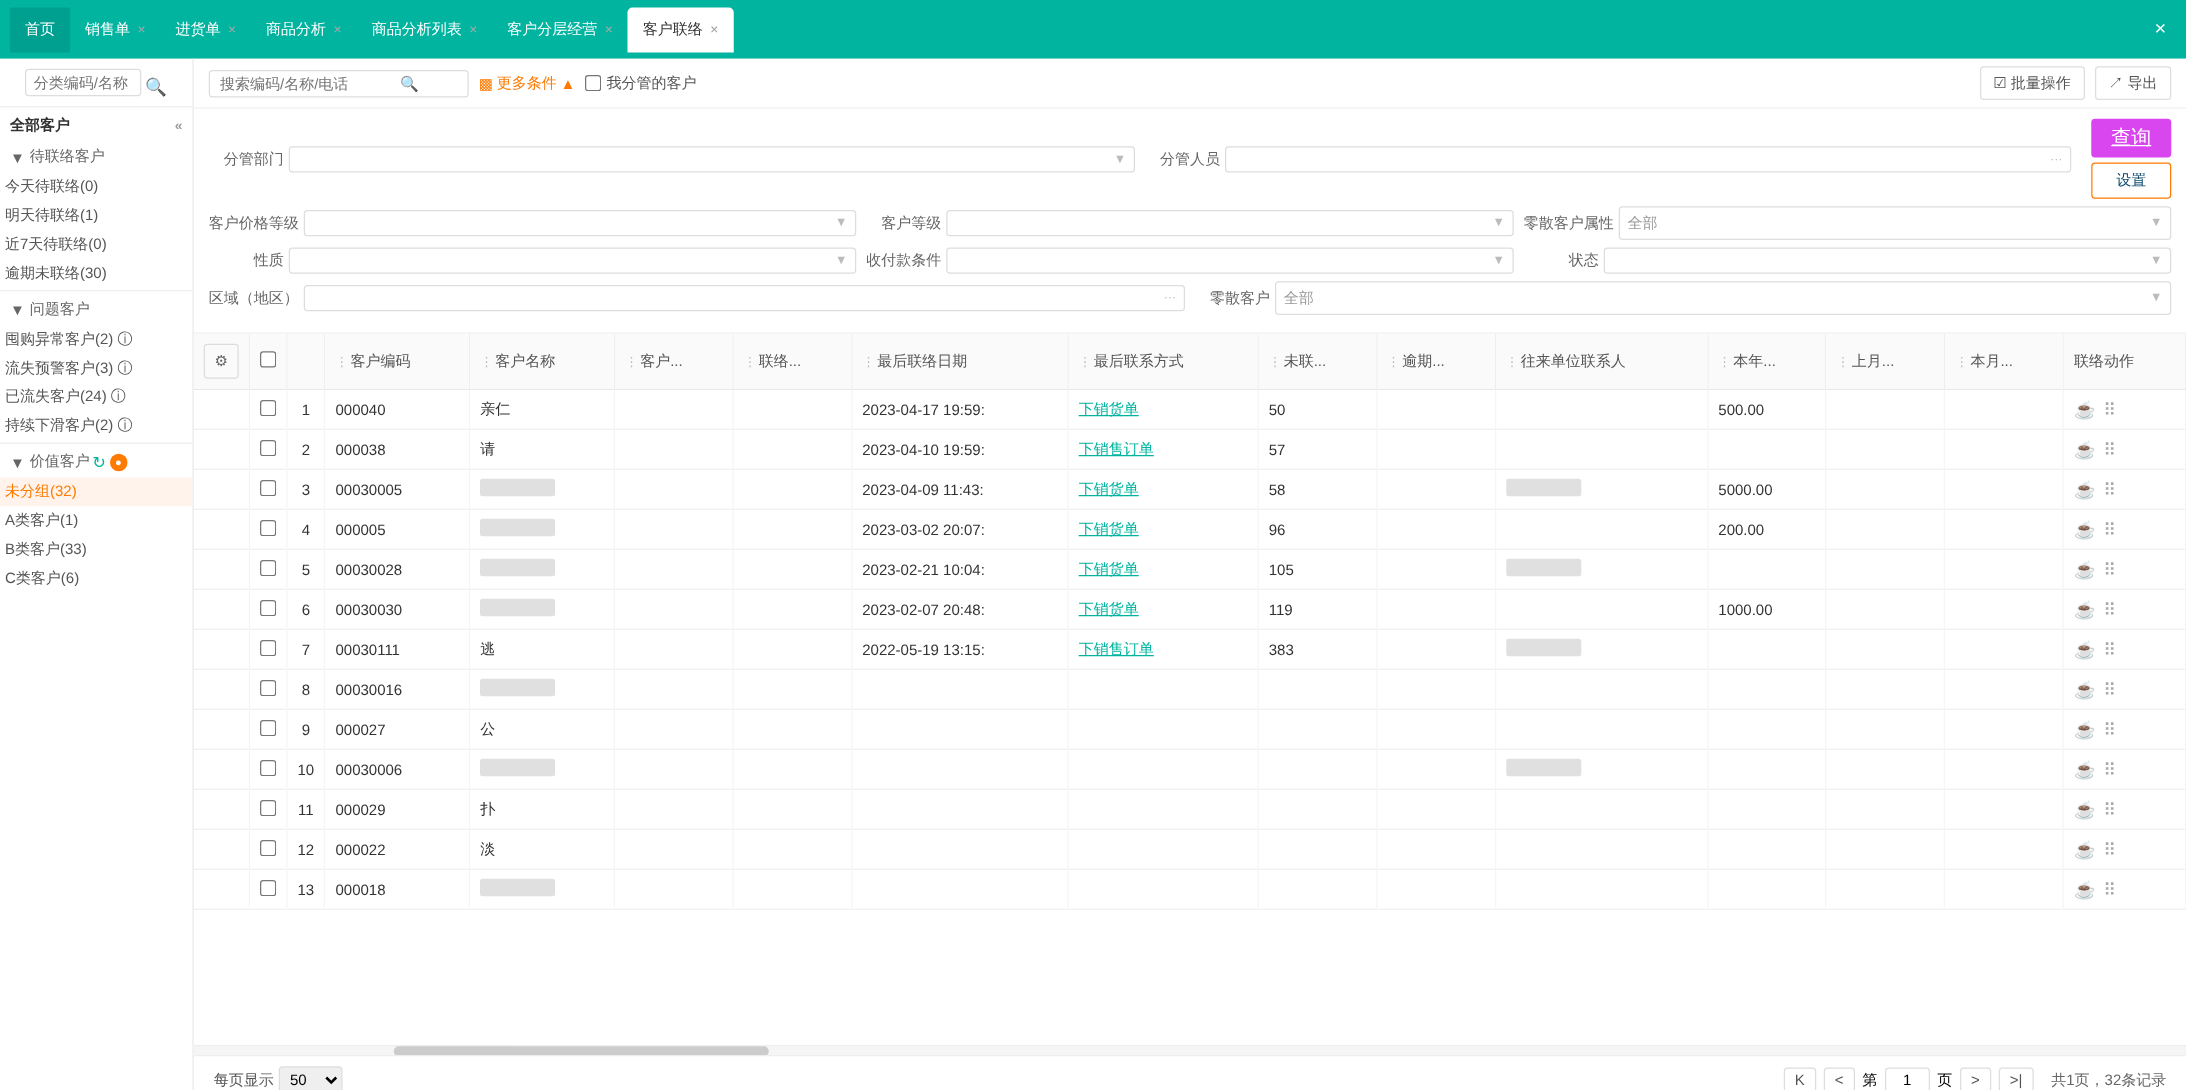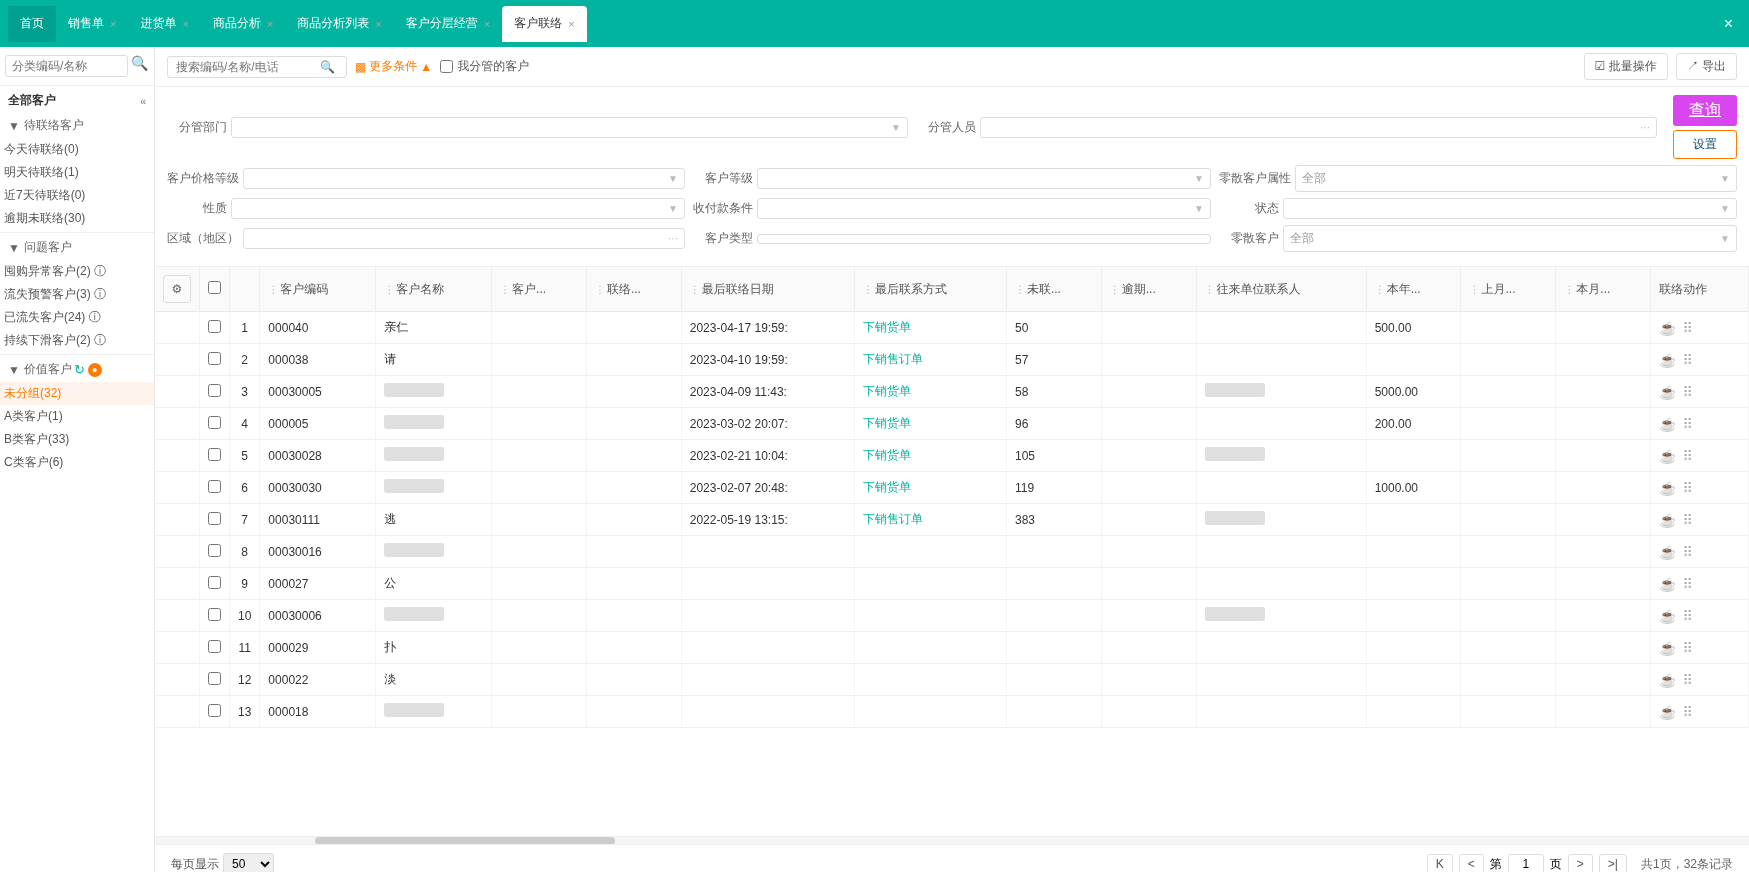--- a/index.html
+++ b/index.html
@@ -57,22 +57,22 @@
       width: 155px;
       background: #fff;
       border-right: 1px solid #e8e8e8;
       display: flex;
       flex-direction: column;
       overflow-y: auto;
       flex-shrink: 0;
     }
     .sidebar-search {
       display: flex;
-      align-items: flex-start;
-      padding: 8px 5px;
+      align-items: flex-end;
+      padding: 8px 20px;
       border-bottom: 1px solid #eee;
       gap: 4px;
     }
     .sidebar-search input {
       border: 1px solid #ddd;
       border-radius: 3px;
       padding: 3px 6px;
       width: 100%;
       font-size: 12px;
       outline: none;
@@ -136,21 +136,21 @@
       gap: 8px;
       flex-shrink: 0;
     }
     .filter-search-box {
       display: flex;
       align-items: center;
       border: 1px solid #ddd;
       border-radius: 3px;
       padding: 3px 8px;
       gap: 4px;
-      width: 180px;
+      width: 208px;
     }
     .filter-search-box input {
       border: none;
       outline: none;
       font-size: 12px;
       width: 140px;
     }
     .filter-more-btn {
       display: flex;
       align-items: center;
@@ -297,20 +297,21 @@
     tbody td {
       padding: 7px 8px;
       color: #333;
       border-right: 1px solid #f5f5f5;
       white-space: nowrap;
     }
     tbody td.center { text-align: center; }
     .td-link {
       color: #00b4a0;
       cursor: pointer;
+      text-decoration: underline;
     }
     .blurred {
       background: #e0e0e0;
       border-radius: 2px;
       color: transparent;
       display: inline-block;
       min-width: 60px;
       height: 14px;
     }
     .action-icons {
@@ -624,26 +625,20 @@
 
       <div class="filter-row">
         <div class="filter-field">
           <label>区域（地区）</label>
           <div class="filter-input">
             <span></span>
               <span class="dropdown-arrow">···</span>
           </div>
         </div>
         <div class="filter-field">
-          <label>客户类型</label>
-          <div class="filter-input">
-            <span></span>
-          </div>
-        </div>
-        <div class="filter-field">
           <label>零散客户</label>
           <div class="filter-input">
             <span>全部</span>
             <span class="dropdown-arrow">▼</span>
           </div>
         </div>
       </div>
     </div>
 
     <div class="table-container">

